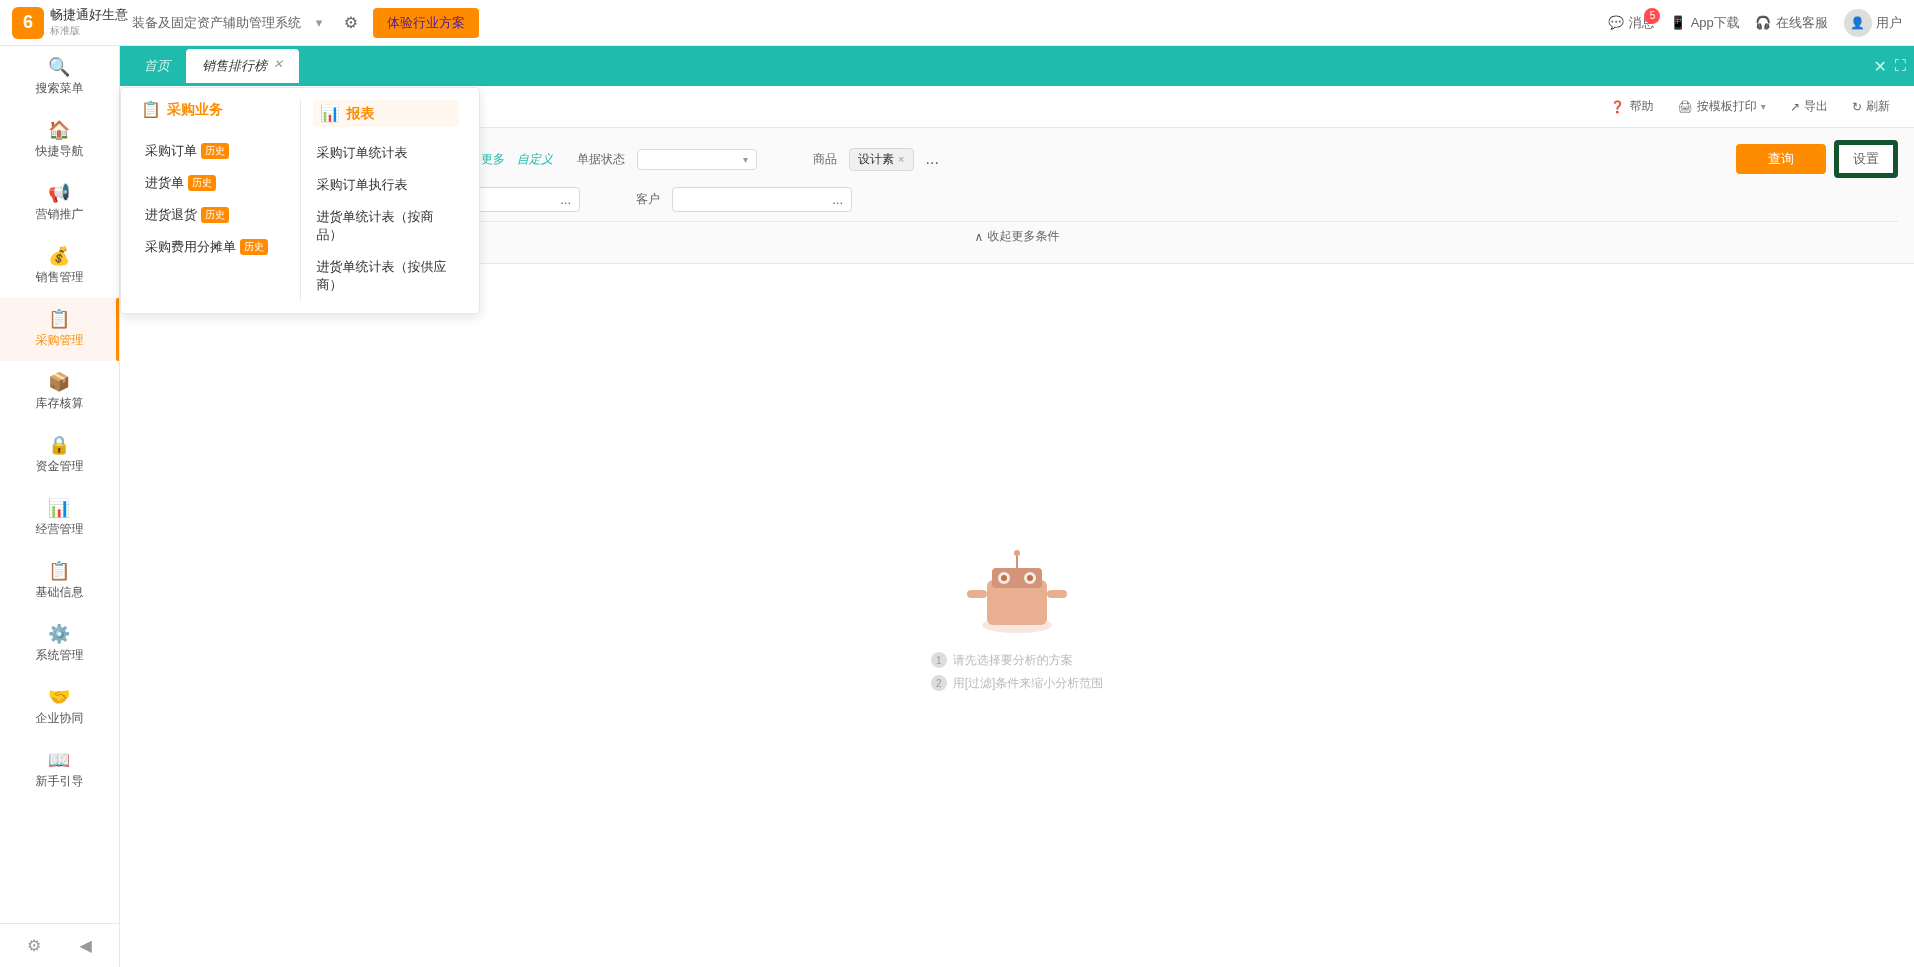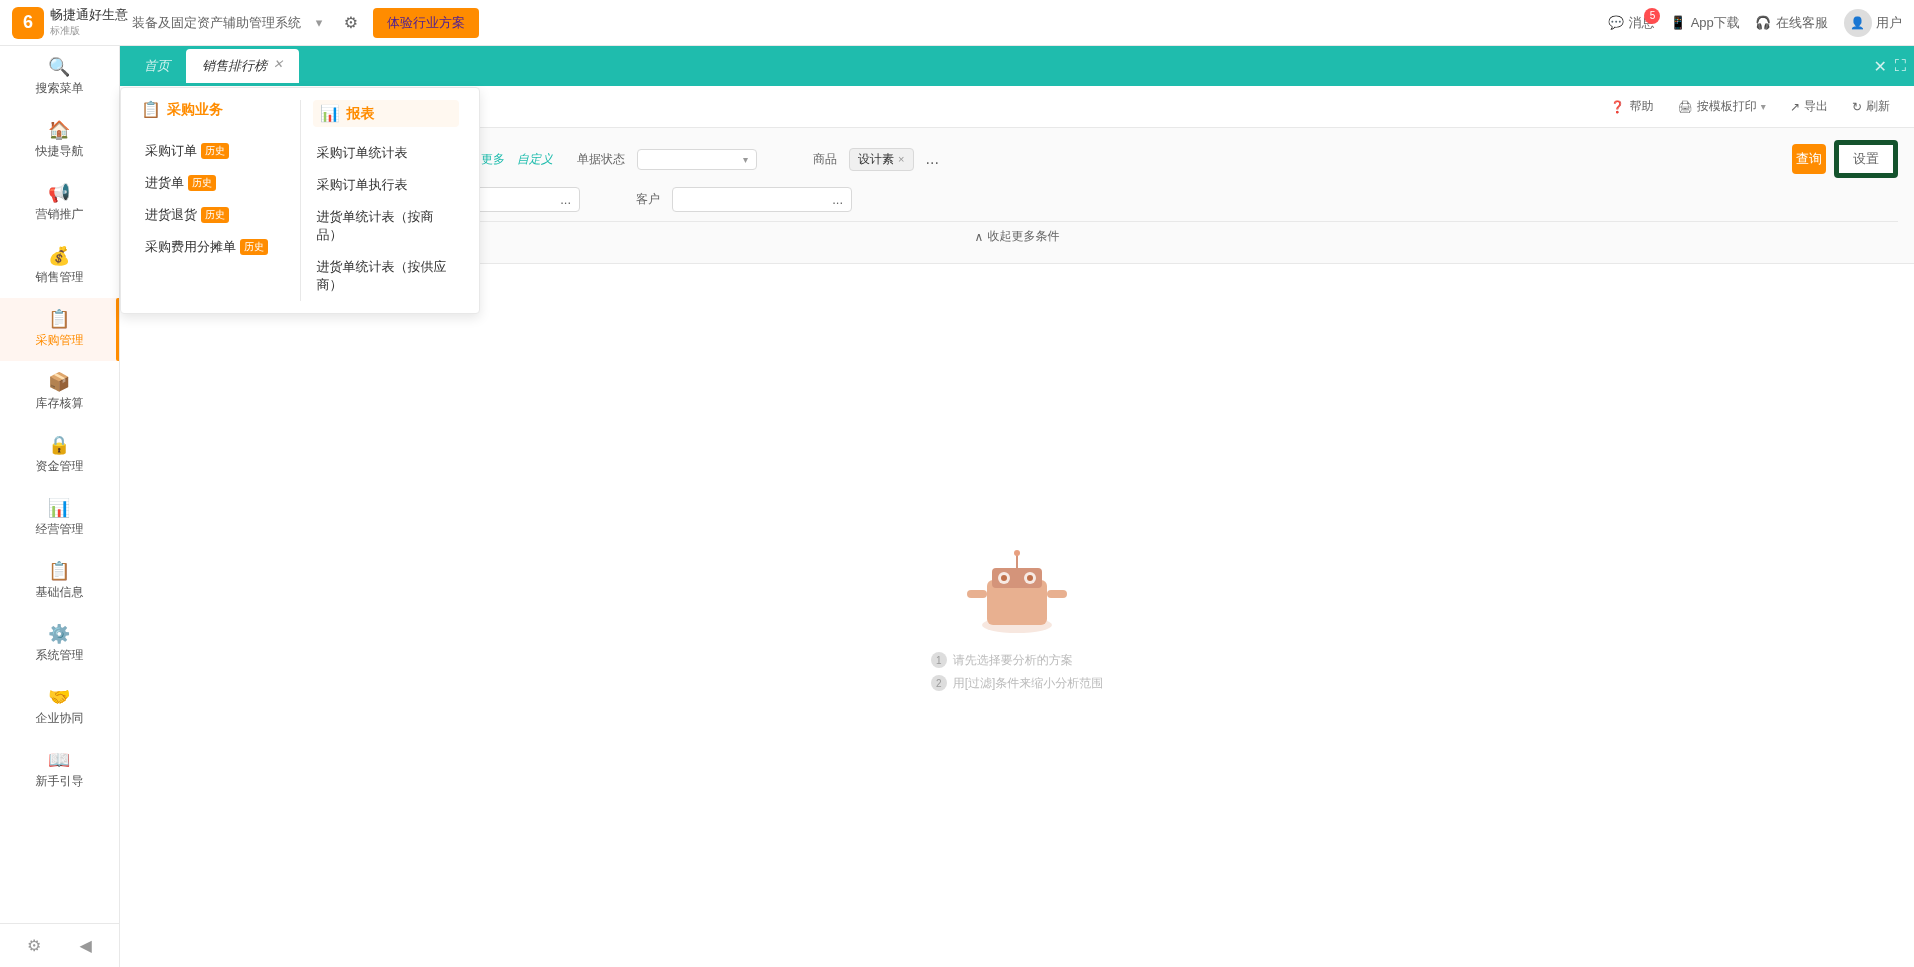--- a/index.html
+++ b/index.html
@@ -287,21 +287,21 @@
       color: #666;
       cursor: pointer;
       font-size: 12px;
       padding: 4px 8px;
       border-radius: 4px;
     }
     .query-btn {
       background: #ff8c00;
       color: white;
       border: none;
-      padding: 6px 4px;
+      padding: 6px 32px;
       border-radius: 4px;
       cursor: pointer;
       font-size: 13px;
     }
     .setting-btn {
       background: #fff;
       color: #666;
       border: 5px solid #14532d;
       padding: 5px 14px;
       border-radius: 4px;

